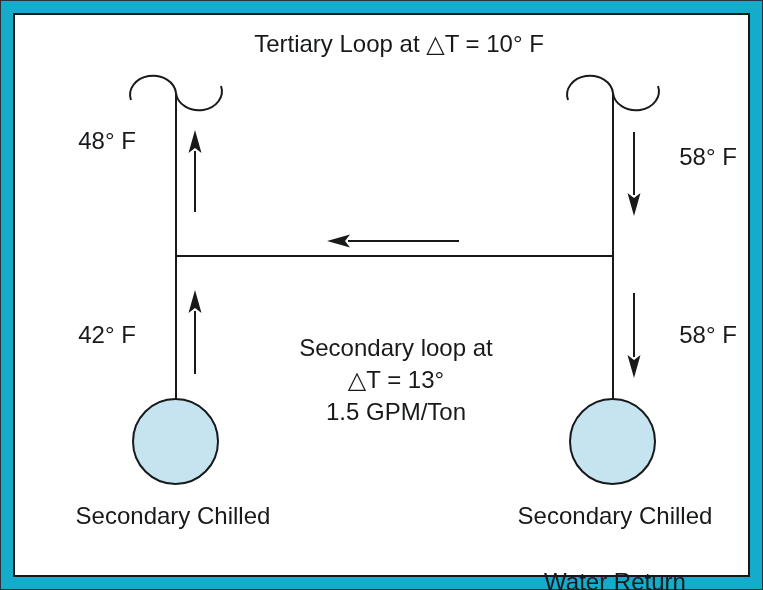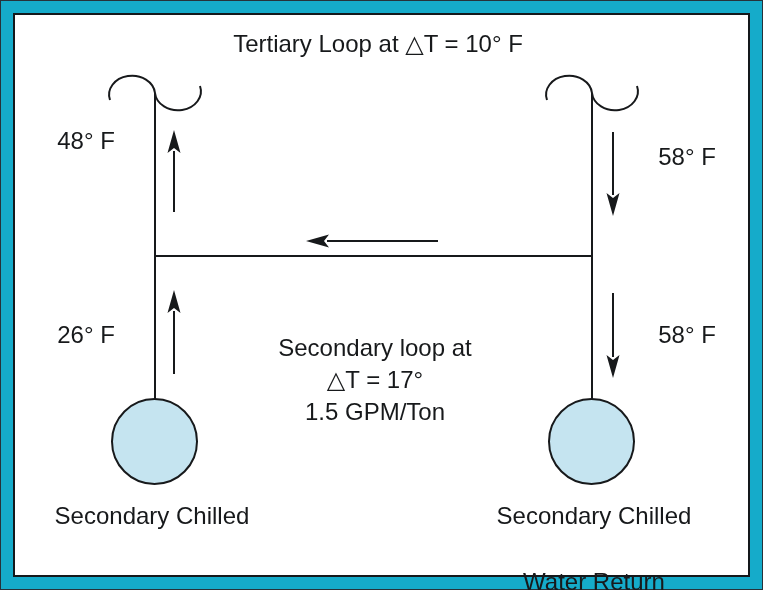--- a/index.html
+++ b/index.html
@@ -16,21 +16,21 @@
     box-sizing: border-box;
   }
   .inner-panel {
     position: absolute;
     left: 13px; top: 13px; right: 13px; bottom: 13px;
     background: #ffffff;
     border: 2px solid #14181b;
     box-sizing: border-box;
   }
   .diagram-layer {
-    position: absolute; inset: 0;
+    position: absolute; inset: 0; margin-left: 21px;
   }
   svg.pipes { position: absolute; left: 0; top: 0; width: 763px; height: 590px; }
   .lbl {
     position: absolute;
     transform: translate(-50%, -50%);
     white-space: nowrap;
     font-size: 24px;
     color: #17191b;
     letter-spacing: 0px;
     line-height: 1;
@@ -72,24 +72,24 @@
     <circle cx="154.5" cy="441.5" r="42.5" stroke="#17191b" stroke-width="2" fill="#c5e4f0"></circle>
     <circle cx="591.5" cy="441.5" r="42.5" stroke="#17191b" stroke-width="2" fill="#c5e4f0"></circle>
   </svg>
 
   <div class="lbl" style="left:378px; top:44px;">Tertiary Loop at △T = 10° F</div>
 
   <div class="lbl" style="left:86px;  top:141px;">48° F</div>
   <div class="lbl" style="left:687px; top:157px;">58° F</div>
 
 
-  <div class="lbl" style="left:86px;  top:335px;">26° F</div>
+  <div class="lbl" style="left:86px;  top:335px;">42° F</div>
   <div class="lbl" style="left:687px; top:335px;">58° F</div>
 
   <div class="lbl" style="left:375px; top:348px;">Secondary loop at</div>
-  <div class="lbl" style="left:375px; top:380px;">△T = 17°</div>
+  <div class="lbl" style="left:375px; top:380px;">△T = 13°</div>
   <div class="lbl" style="left:375px; top:412px;">1.5 GPM/Ton</div>
 
   <div class="lbl" style="left:152px; top:516px;">Secondary Chilled</div>
 
   <div class="lbl" style="left:594px; top:516px;">Secondary Chilled</div>
   <div class="lbl" style="left:594px; top:582px;">Water Return</div>
 </div>
 
 </body></html>

